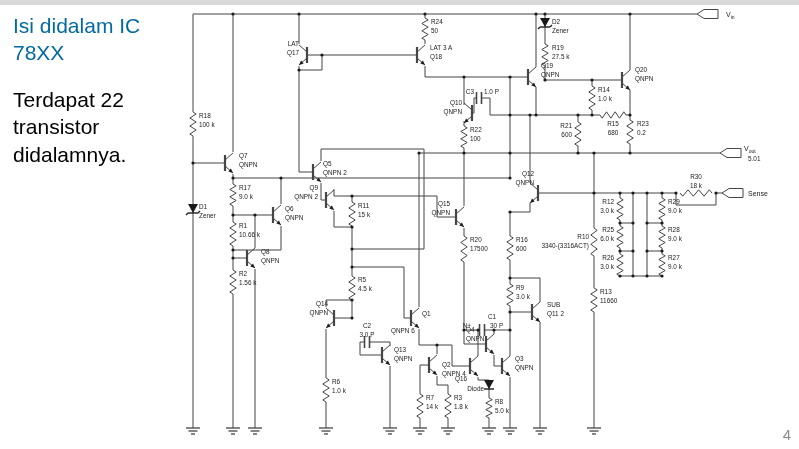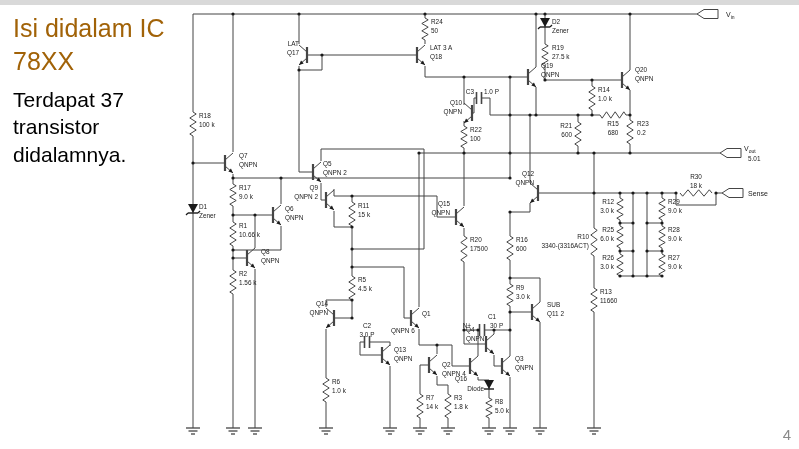--- a/index.html
+++ b/index.html
@@ -1,33 +1,33 @@
 <!DOCTYPE html>
 <html><head>
 <meta charset="utf-8">
 <style>
   html,body{margin:0;padding:0;}
   body{width:799px;height:449px;background:#fff;overflow:hidden;position:relative;
        font-family:"Liberation Sans",sans-serif;}
   .top-strip{position:absolute;left:0;top:0;width:799px;height:5px;background:#d9d9d9;}
-  .slide-title{position:absolute;left:13px;top:12px;font-size:25px;line-height:1.3;
-       color:#a16207;white-space:pre-line;}
+  .slide-title{position:absolute;left:13px;top:12px;font-size:21px;line-height:1.3;
+       color:#0369a1;white-space:pre-line;}
   .slide-body{position:absolute;left:13px;top:86px;font-size:21px;line-height:1.3;
        color:#000;white-space:pre-line;}
   .page-number{position:absolute;right:8px;bottom:6px;font-size:15px;color:#8a8a8a;}
   #schematic{position:absolute;left:0;top:0;}
   svg text{font-family:"Liberation Sans",sans-serif;}
 </style>
 </head>
 <body>
 
 <div class="top-strip"></div>
 <div class="slide-title">Isi didalam IC
 78XX</div>
-<div class="slide-body">Terdapat 37
+<div class="slide-body">Terdapat 22
 transistor
 didalamnya.</div>
 <div class="page-number">4</div>
 
 <svg id="schematic" width="799" height="449" viewBox="0 0 799 449">
     <polyline points="193,14 697,14" fill="none" stroke="#454545" stroke-width="1"></polyline>
     <polyline points="193,14 193,112" fill="none" stroke="#454545" stroke-width="1"></polyline>
     <polyline points="193,136 193,428" fill="none" stroke="#454545" stroke-width="1"></polyline>
     <polyline points="225,163 193,163" fill="none" stroke="#454545" stroke-width="1"></polyline>
     <polyline points="233,14 233,152" fill="none" stroke="#454545" stroke-width="1"></polyline>

